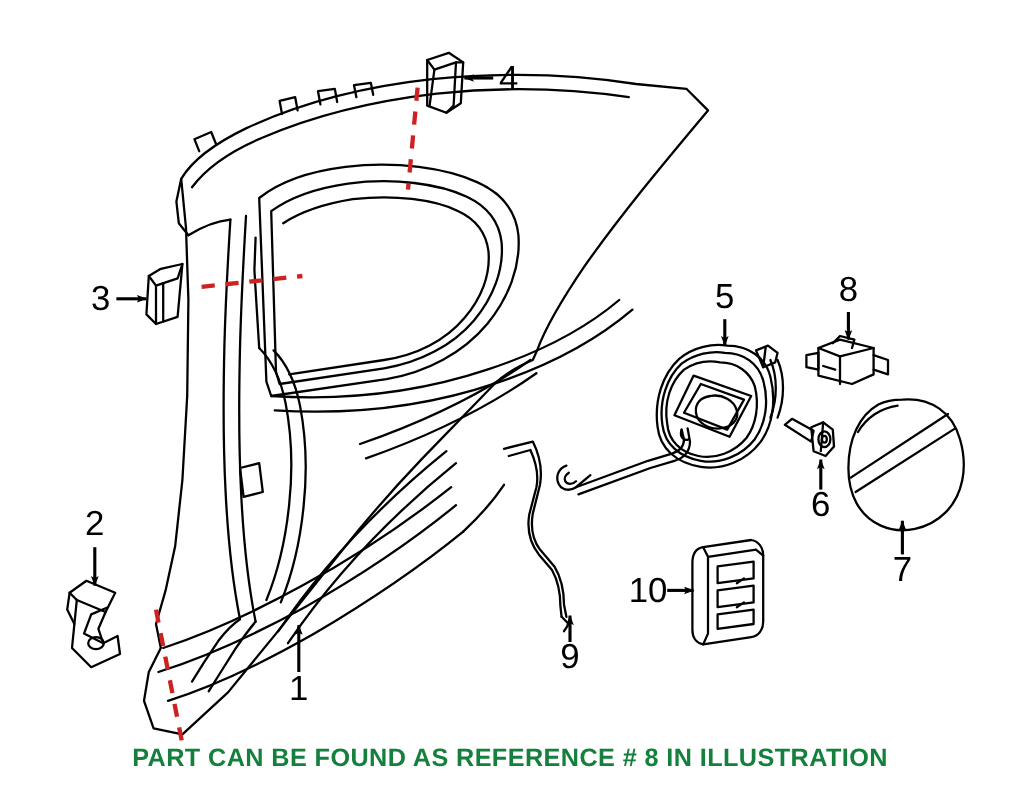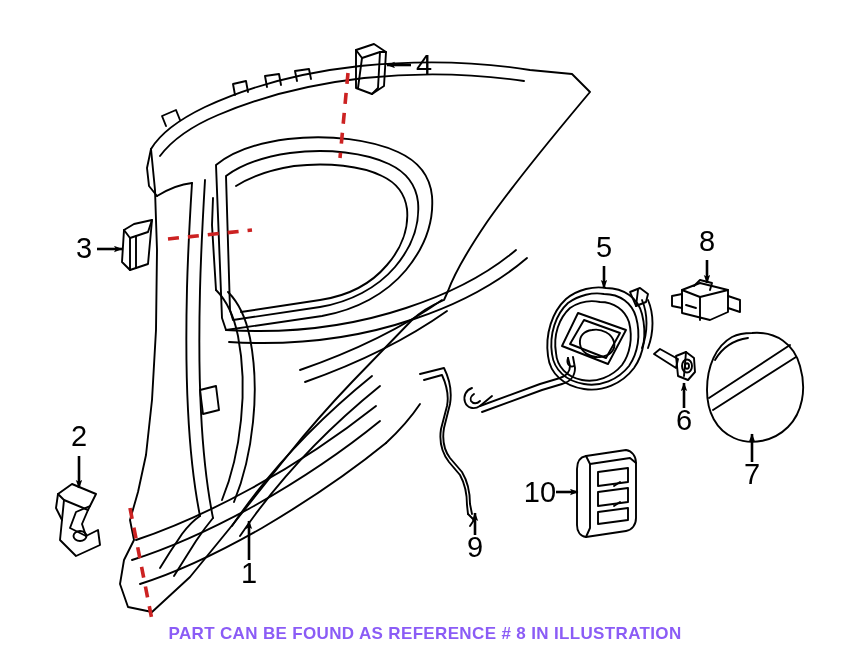--- a/index.html
+++ b/index.html
@@ -32,24 +32,24 @@
     font-weight: 400;
     fill: #000000;
   }
   .caption-text {
     position: absolute;
     left: 0;
     right: 0;
     bottom: 11px;
     text-align: center;
     font-family: "Liberation Sans", sans-serif;
-    font-size: 17px;
+    font-size: 21px;
     font-weight: bold;
     letter-spacing: 0.35px;
-    color: #8b5cf6;
+    color: #15803d;
     white-space: nowrap;
   }
 </style>
 </head>
 <body>
 
 <div id="diagram-root">
 
   <svg id="diagram-svg" viewBox="0 0 850 655" xmlns="http://www.w3.org/2000/svg">
 

